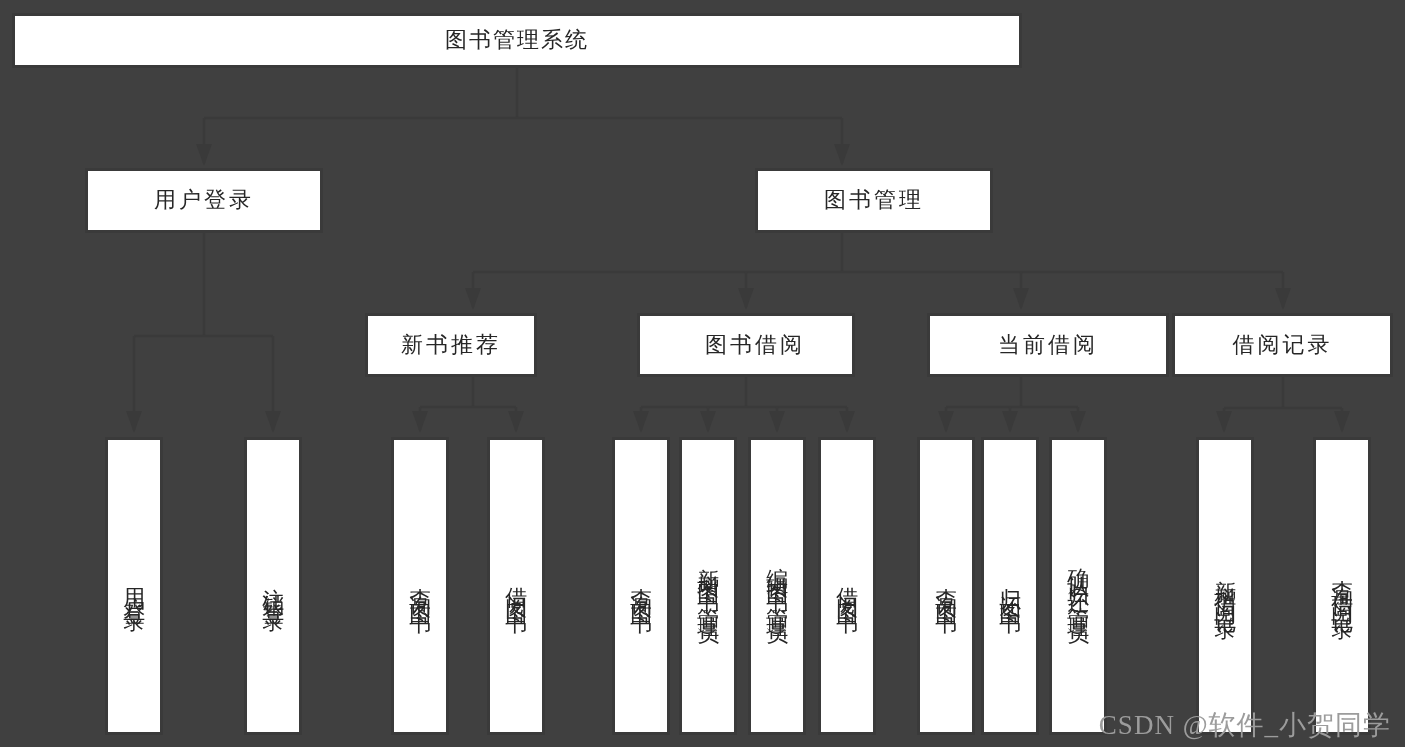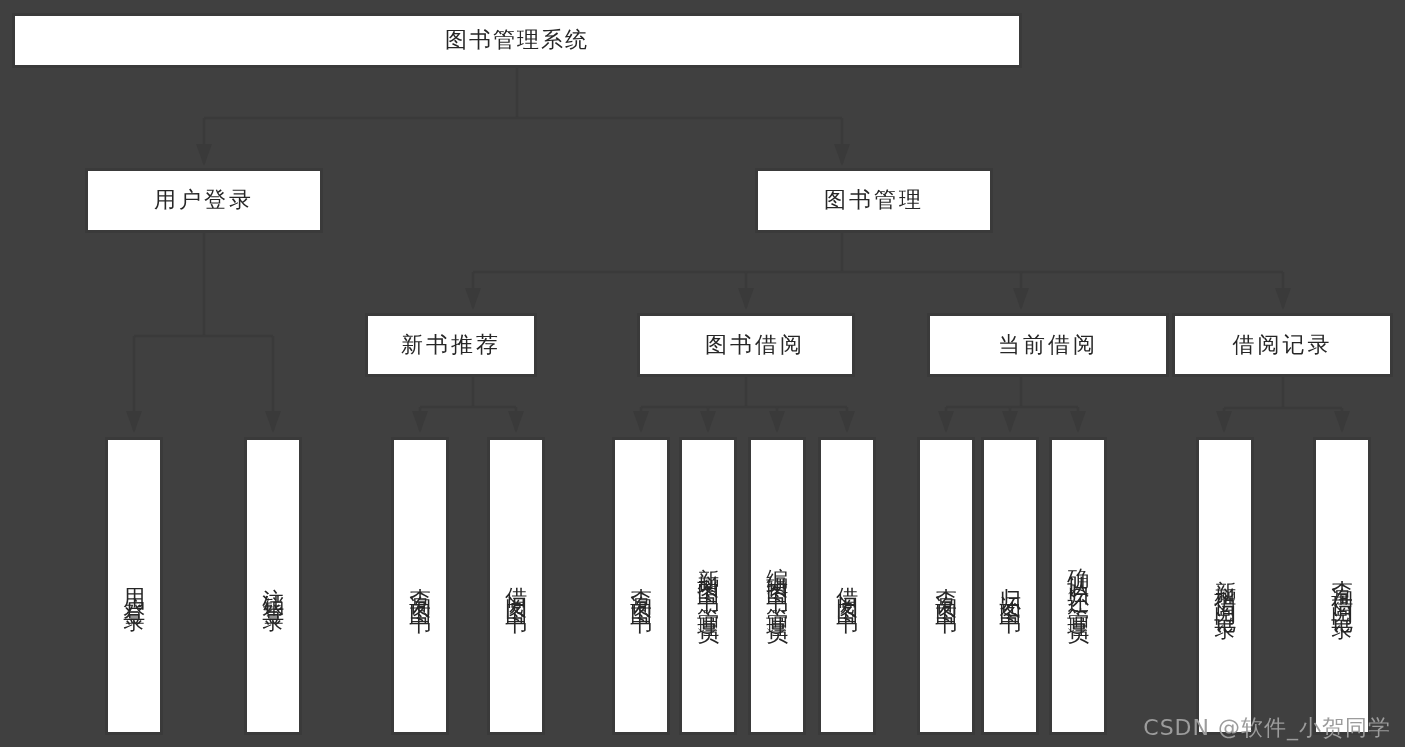--- a/index.html
+++ b/index.html
@@ -37,23 +37,24 @@
     writing-mode: vertical-rl;
     letter-spacing: 8px;
     font-size: 22px;
     white-space: nowrap;
   }
   .watermark {
     position: absolute;
     right: 14px;
     bottom: 4px;
     color: #9c9c9c;
-    font-size: 22px;
+    font-size: 27px;
     letter-spacing: 1px;
     z-index: 5;
+    font-family: Liberation Serif, serif;
   }
 </style>
 </head>
 <body>
 
 <div class="stage">
 
   <svg class="connectors" width="1405" height="747" viewBox="0 0 1405 747" xmlns="http://www.w3.org/2000/svg">
     <defs>
       <marker id="ah" markerUnits="userSpaceOnUse" markerWidth="22" markerHeight="16" refX="19" refY="8" orient="auto">

